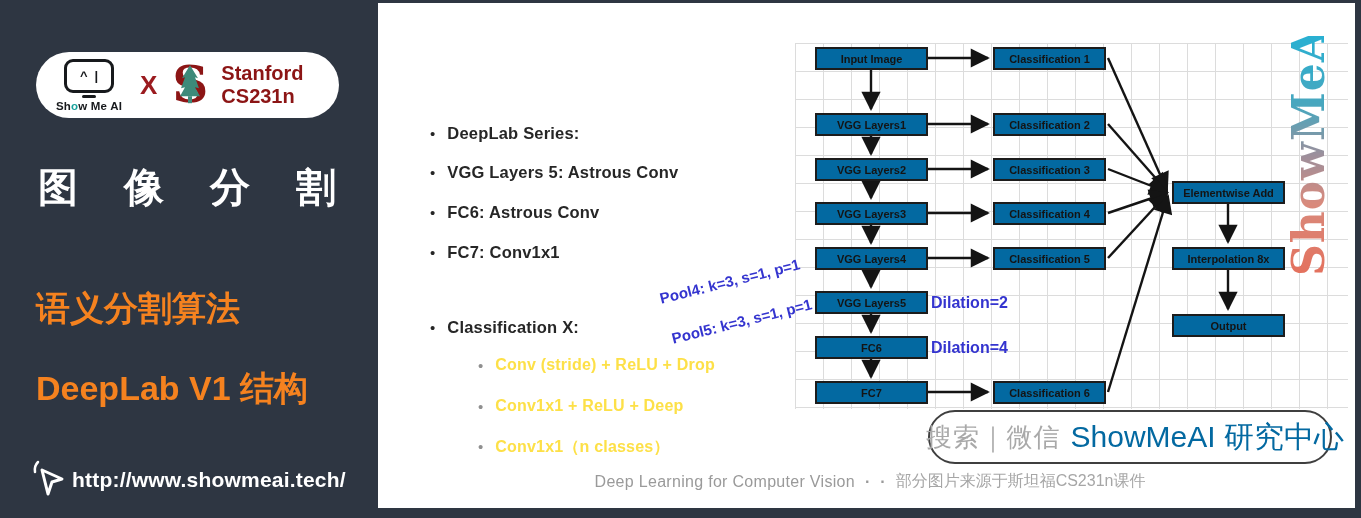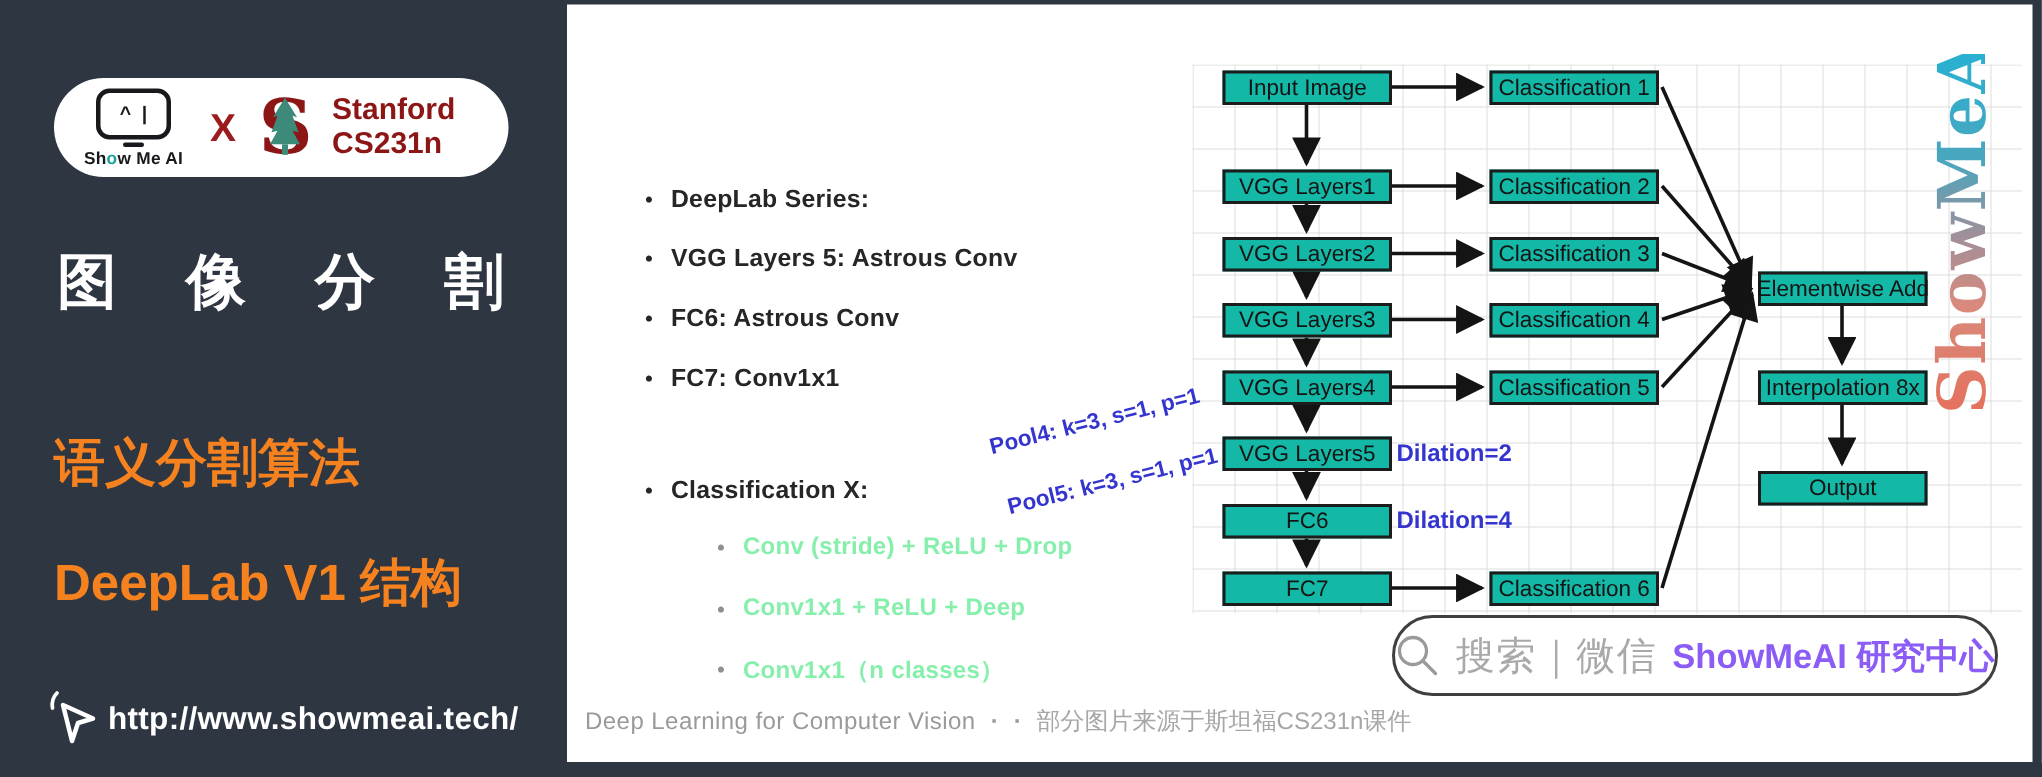--- a/index.html
+++ b/index.html
@@ -34,46 +34,46 @@
   #url-text{color:#ffffff;font-size:21px;font-weight:700;letter-spacing:.2px;}
 
   
   #main{left:378px;top:3px;width:977px;height:505px;background:#ffffff;}
 
   #content-title{left:424px;top:78px;font-size:22px;font-weight:700;color:#1e1e1e;letter-spacing:.2px;}
   .bullet-row{position:absolute;display:flex;gap:12px;align-items:flex-start;}
   .dot{font-size:15px;color:#262626;line-height:20px;}
   .b-text{font-size:16.5px;font-weight:700;color:#262626;letter-spacing:.2px;white-space:nowrap;}
   .sub .dot{color:#8f8f8f;}
-  .sub .b-text{color:#86efac;font-weight:600;font-size:16px;}
+  .sub .b-text{color:#fde047;font-weight:600;font-size:16px;}
 
   
   #grid{left:795px;top:43px;width:553px;height:366px;
         background-image:linear-gradient(#dcdcdc 1px,transparent 1px),
                          linear-gradient(90deg,#dcdcdc 1px,transparent 1px);
         background-size:28px 28px;}
-  .node{position:absolute;width:113px;height:23px;background:#14b8a6;border:2px solid #1c1c1c;
+  .node{position:absolute;width:113px;height:23px;background:#0369a1;border:2px solid #1c1c1c;
         box-sizing:border-box;display:flex;align-items:center;justify-content:center;
-        font-size:15px;font-weight:400;color:#141414;white-space:nowrap;}
+        font-size:11px;font-weight:700;color:#141414;white-space:nowrap;}
   .blue-label{position:absolute;color:#3434cf;font-weight:800;font-size:16px;white-space:nowrap;}
   .pool{transform:rotate(-14deg);transform-origin:left center;font-size:15px;}
   #watermark{left:1189px;top:132px;width:240px;height:48px;transform:rotate(-90deg);
              font-family:"DejaVu Serif",serif;font-size:44px;font-weight:700;line-height:48px;
              text-align:center;letter-spacing:1px;
              background:linear-gradient(to right,#e4705c 0%,#d98a7c 30%,#9e8f9b 50%,#4aa6bd 70%,#29b0d2 100%);
              -webkit-background-clip:text;background-clip:text;color:transparent;}
 
   
   #search-pill{left:928px;top:410px;width:404px;height:54px;border:2px solid #3f3f3f;border-radius:27px;
                background:#ffffff;display:flex;align-items:center;justify-content:center;gap:10px;box-sizing:border-box;}
   #search-label{font-size:26px;color:#a9a9a9;letter-spacing:1px;white-space:nowrap;}
-  #search-brand{font-size:23px;color:#8b5cf6;font-weight:700;white-space:nowrap;}
-
-  
-  #footer{left:390px;top:471px;width:960px;display:flex;justify-content:flex-start;align-items:center;gap:10px;
+  #search-brand{font-size:30px;color:#0369a1;font-weight:400;white-space:nowrap;}
+
+  
+  #footer{left:390px;top:471px;width:960px;display:flex;justify-content:center;align-items:center;gap:10px;
           font-size:16px;white-space:nowrap;}
   .f-left{color:#9a9a9a;letter-spacing:.3px;}
   .f-sep{color:#9a9a9a;font-weight:700;}
   .f-mid{color:#666666;font-weight:800;}
   .f-right{color:#a6a6a6;}
 
   svg.overlay{position:absolute;pointer-events:none;}
 </style>
 </head>
 <body>

